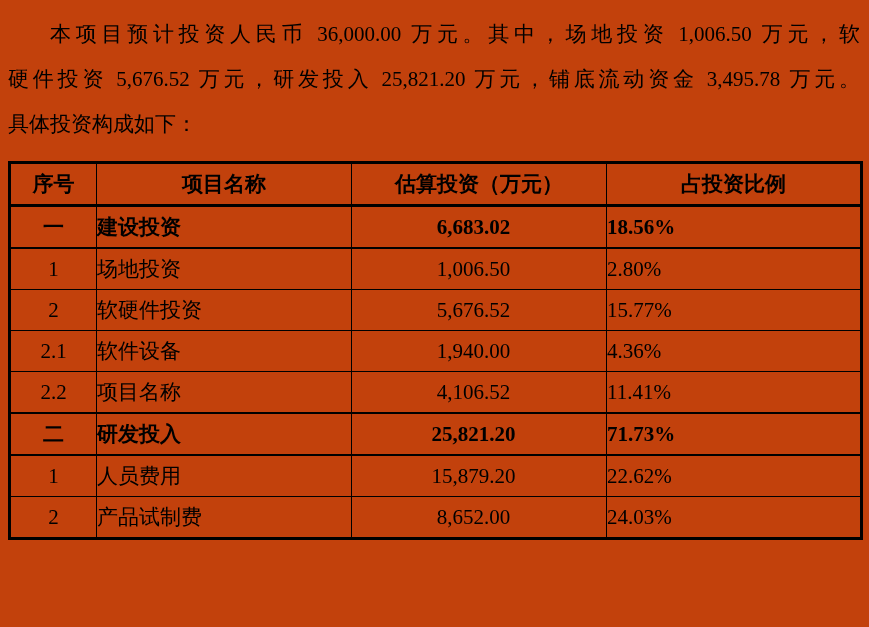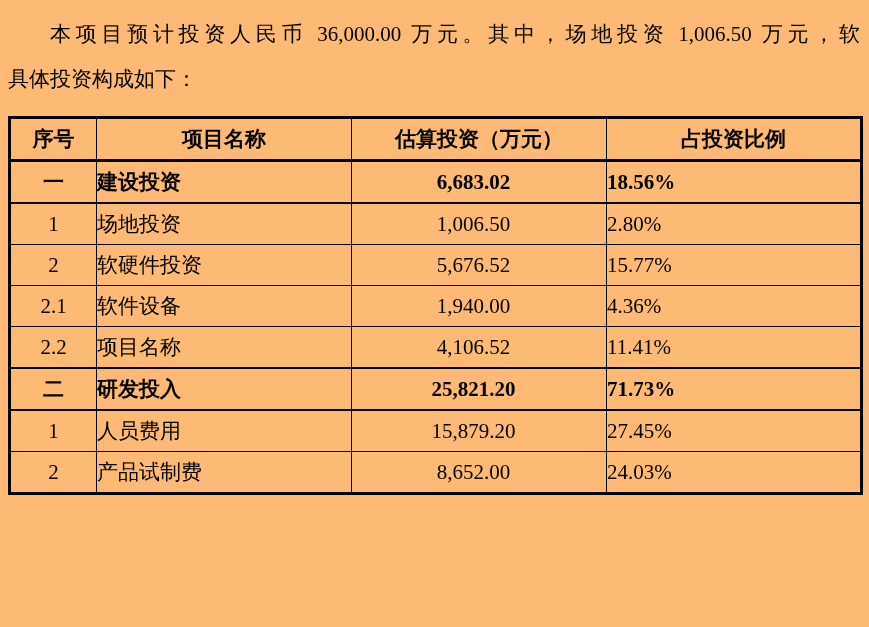--- a/index.html
+++ b/index.html
@@ -6,21 +6,21 @@
     margin: 0;
     padding: 0;
     background: #ffffff;
     color: #000000;
     font-family: "Liberation Serif", "DejaVu Serif", serif;
   }
   .page {
     position: relative;
     width: 869px;
     height: 627px;
-    background: #fdba74;
+    background: #c2410c;
     overflow: hidden;
     box-sizing: border-box;
     padding: 12px 9px 0 8px;
   }
   
   .intro {
     width: 852px;
     font-size: 21px;
     color: #000000;
   }
@@ -69,20 +69,21 @@
     border-bottom: 2.5px solid #000000;
   }
 </style>
 </head>
 <body>
 
 <div class="page">
 
   <div class="intro">
     <div class="line justified indent">本项目预计投资人民币 36,000.00 万元。其中，场地投资 1,006.50 万元，软</div>
+    <div class="line justified">硬件投资 5,676.52 万元，研发投入 25,821.20 万元，铺底流动资金 3,495.78 万元。</div>
     <div class="line">具体投资构成如下：</div>
   </div>
 
   <table class="inv-table">
     <colgroup>
       <col style="width:87px">
       <col style="width:255px">
       <col style="width:255px">
       <col style="width:255px">
     </colgroup>
@@ -128,21 +129,21 @@
         <tr class="bold-row">
     <td class="c-no">二</td>
     <td class="c-name">研发投入</td>
     <td class="c-amount">25,821.20</td>
     <td class="c-ratio">71.73%</td>
   </tr>
         <tr>
     <td class="c-no">1</td>
     <td class="c-name">人员费用</td>
     <td class="c-amount">15,879.20</td>
-    <td class="c-ratio">27.45%</td>
+    <td class="c-ratio">22.62%</td>
   </tr>
         <tr>
     <td class="c-no">2</td>
     <td class="c-name">产品试制费</td>
     <td class="c-amount">8,652.00</td>
     <td class="c-ratio">24.03%</td>
   </tr>
       </tbody>
   </table>
 

